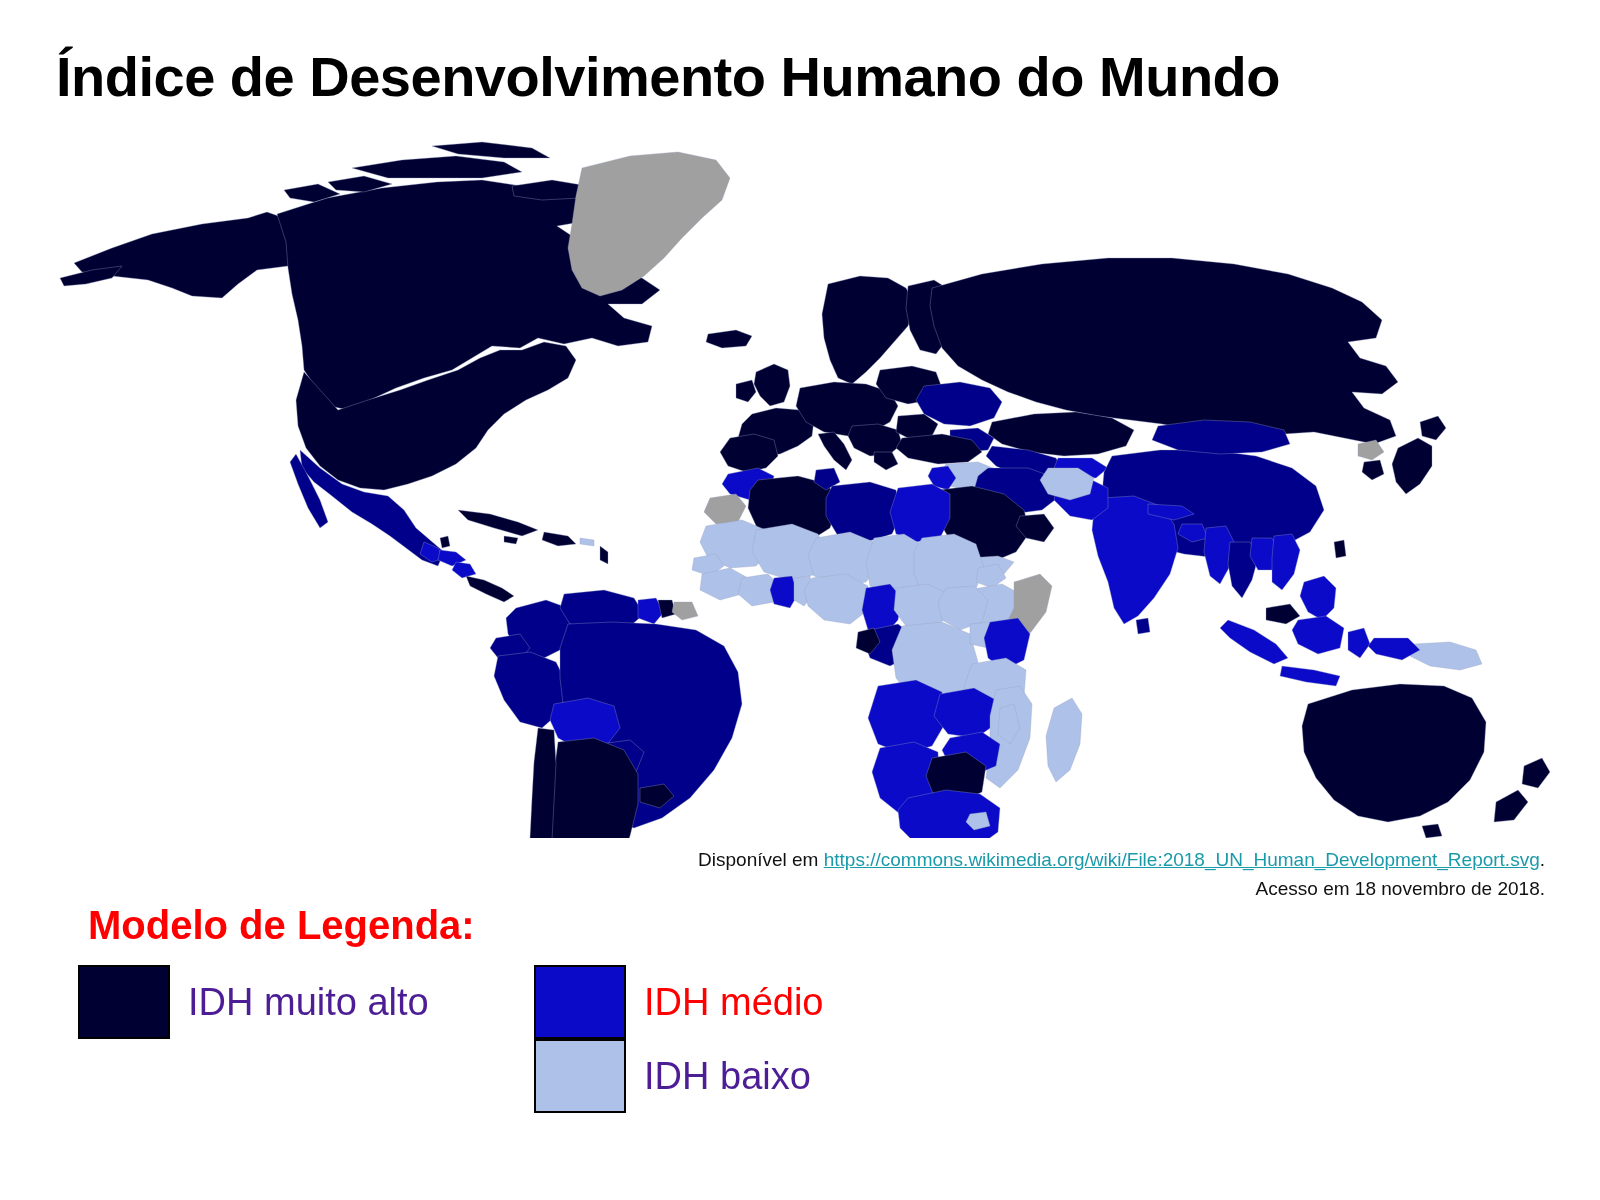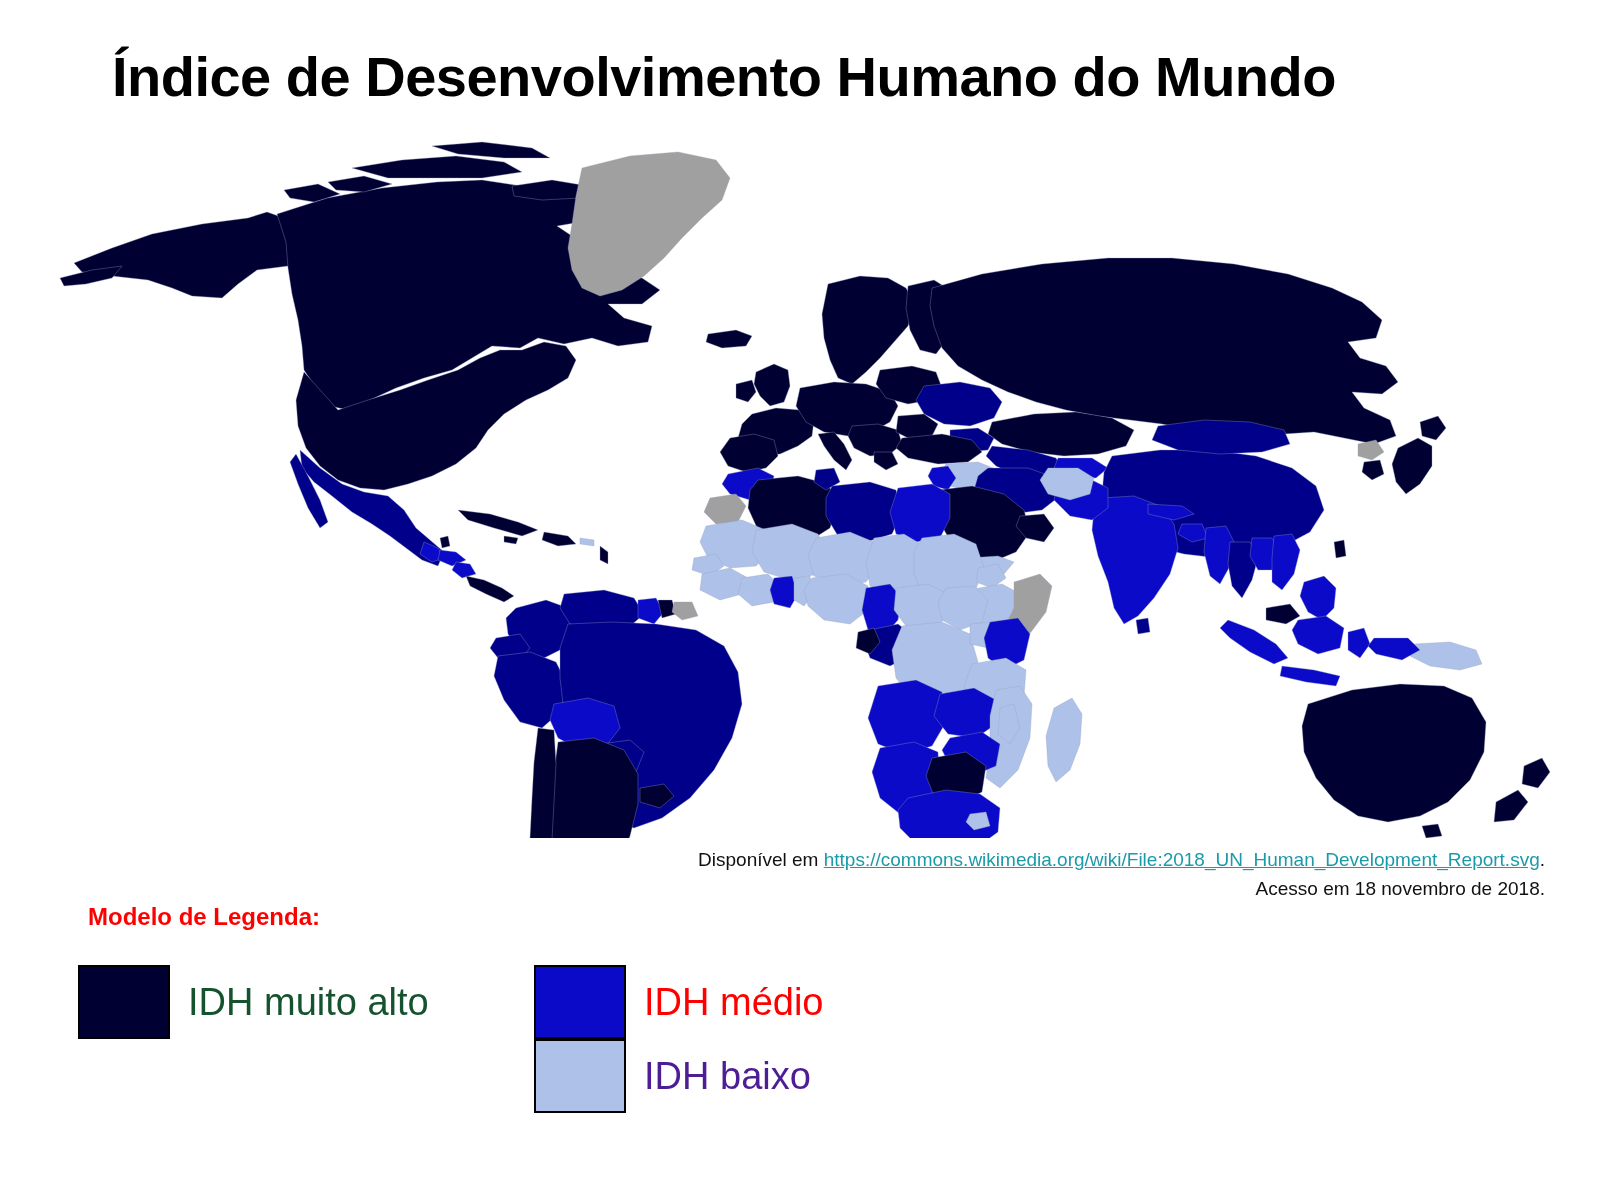--- a/index.html
+++ b/index.html
@@ -17,21 +17,21 @@
     height: 1200px;
     background: #ffffff;
   }
 
   
   #title {
     position: absolute;
     top: 46px;
     left: 0;
     width: 1336px;
-    text-align: right;
+    text-align: center;
     font-size: 56px;
     font-weight: bold;
     color: #000000;
     letter-spacing: -0.5px;
     line-height: 1.1;
     white-space: nowrap;
   }
 
   
   #map-wrap {
@@ -65,21 +65,21 @@
     text-decoration: underline;
     word-break: break-all;
     text-align: right;
   }
 
   
   #legend-title {
     position: absolute;
     top: 903px;
     left: 88px;
-    font-size: 24px;
+    font-size: 40px;
     font-weight: bold;
     color: #ff0000;
     white-space: nowrap;
   }
   .legend-col {
     position: absolute;
   }
   #legend-col-1 { top: 965px; left: 78px; }
   #legend-col-2 { top: 965px; left: 534px; }
   #legend-col-3 { top: 965px; left: 1004px; }
@@ -310,21 +310,21 @@
   <div id="credit">
     <span class="line"><span>Disponível em </span><span class="srclink" style="color: rgb(27, 154, 170);">https://commons.wikimedia.org/wiki/File:2018_UN_Human_Development_Report.svg</span><span>.</span></span>
     <span class="line">Acesso em 18 novembro de 2018.</span>
   </div>
 
   <div id="legend-title" style="color: rgb(255, 0, 0);">Modelo de Legenda:</div>
 
   <div class="legend-col" id="legend-col-1">
     <div class="legend-row">
       <span class="swatch" style="background-color: rgb(0, 0, 51);"></span>
-      <span class="legend-label" style="color: #14532d;">IDH muito alto</span>
+      <span class="legend-label" style="color: #4c1d95;">IDH muito alto</span>
     </div>
   </div>
 
   <div class="legend-col" id="legend-col-2">
     <div class="legend-row">
       <span class="swatch" style="background-color: rgb(10, 10, 200);"></span>
       <span class="legend-label" style="color: rgb(255, 0, 0);">IDH médio</span>
     </div>
     <div class="legend-row">
       <span class="swatch" style="background-color: rgb(174, 193, 232);"></span>

